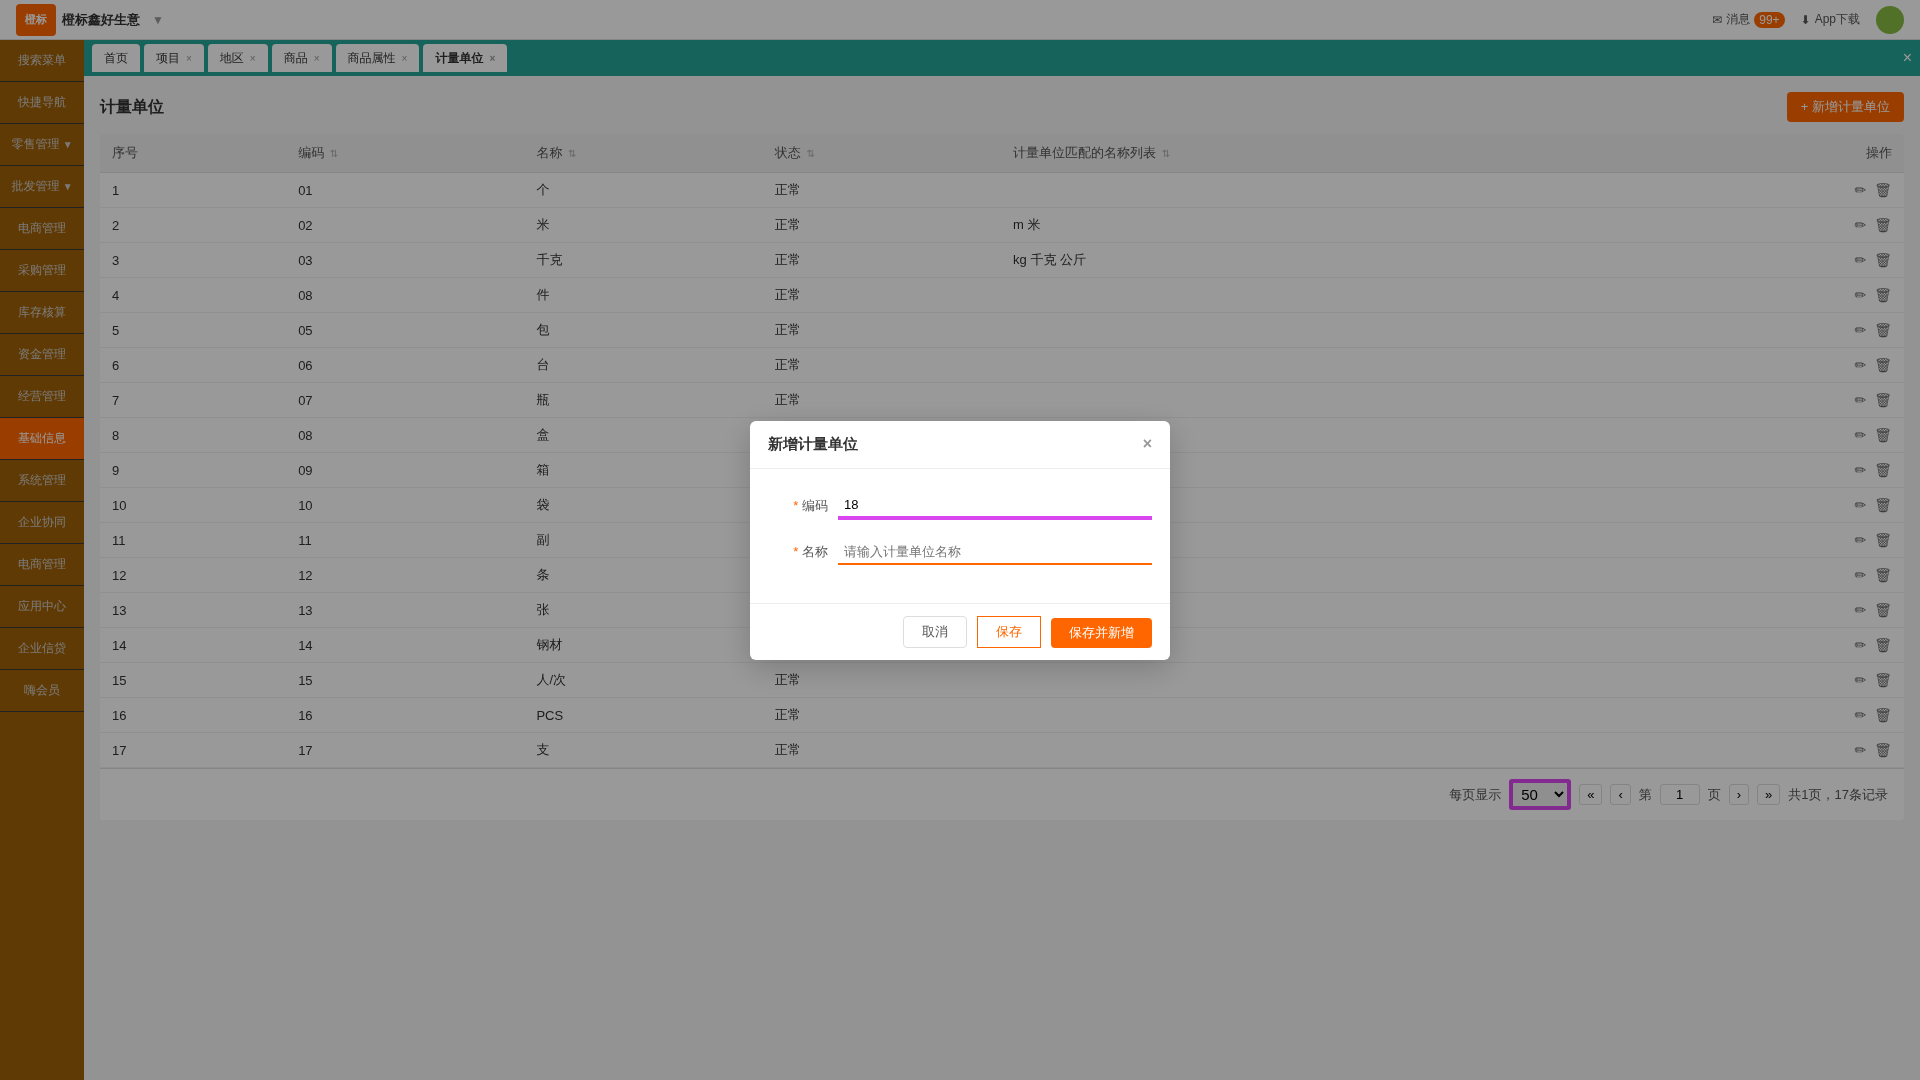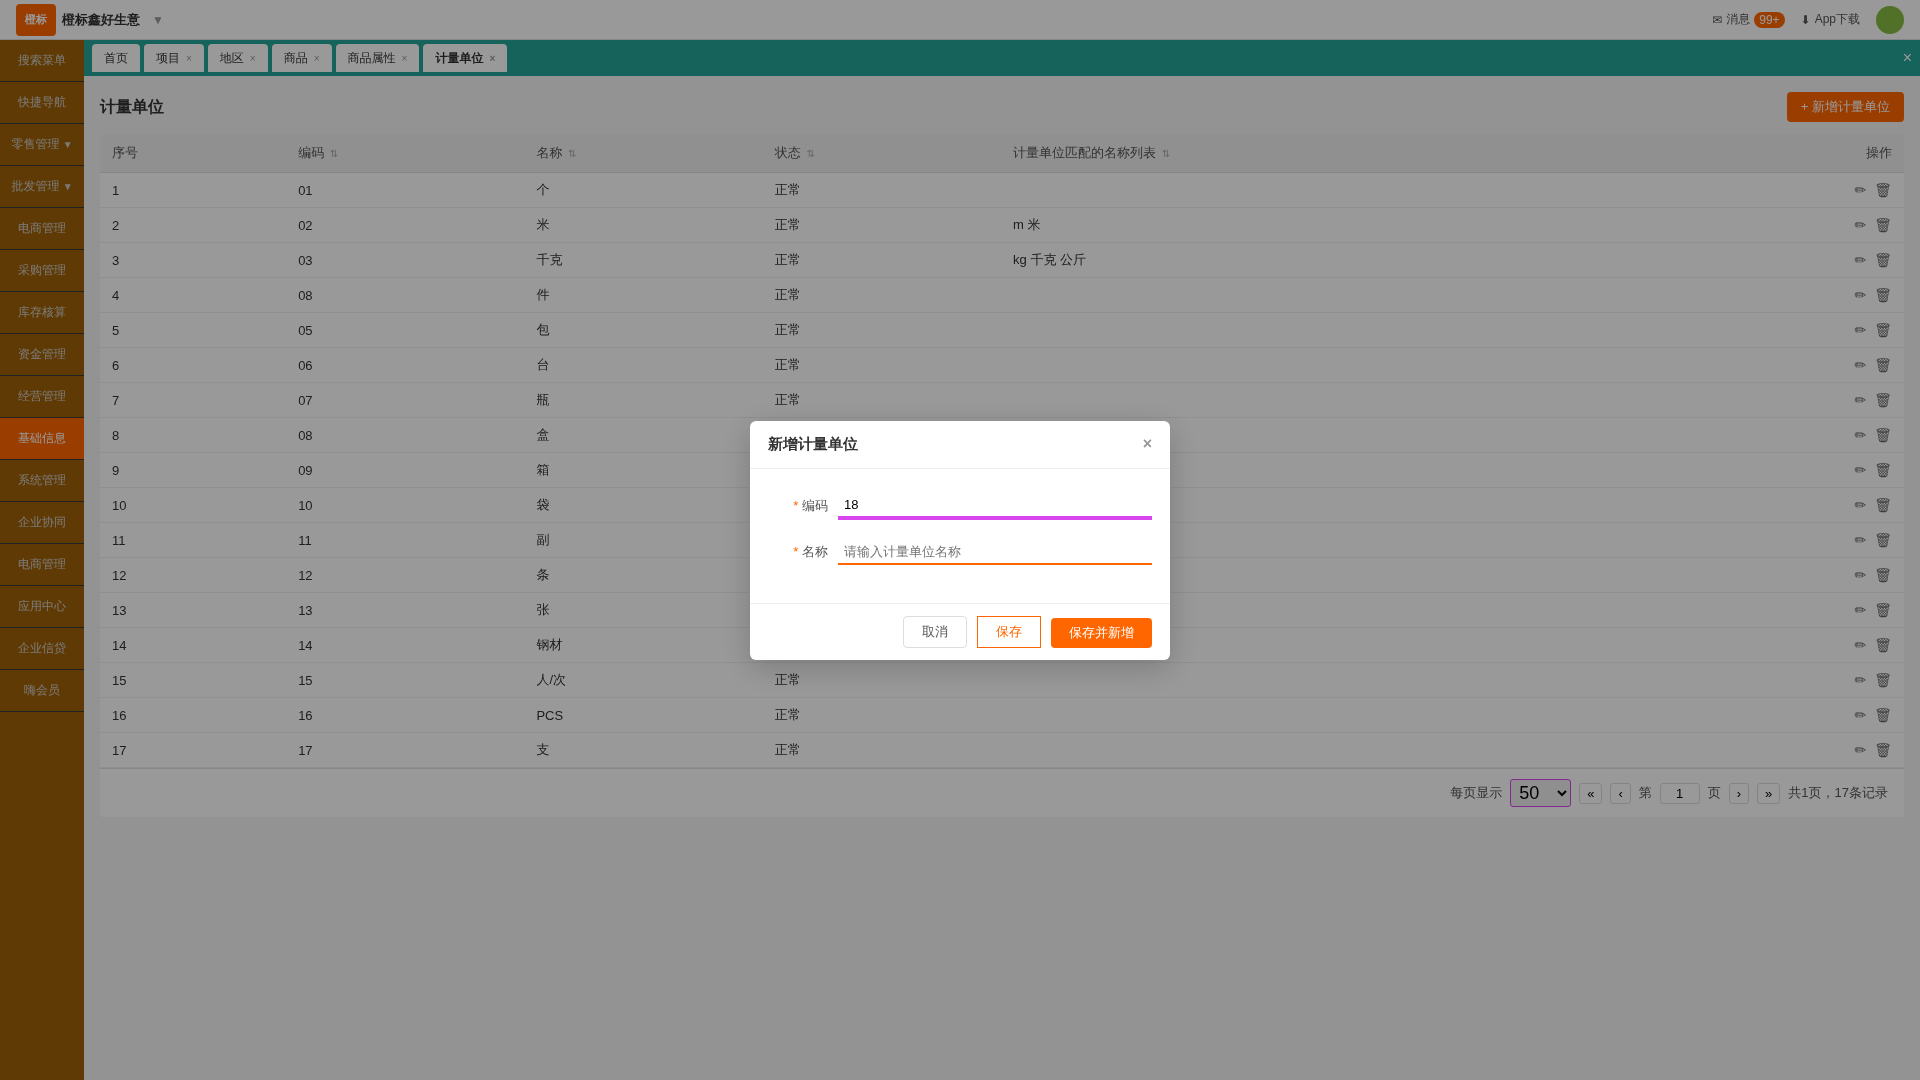--- a/index.html
+++ b/index.html
@@ -108,21 +108,21 @@
       display: flex;
       align-items: center;
       justify-content: flex-end;
       padding: 10px 16px;
       background: #fff;
       border-top: 1px solid #e0e0e0;
       gap: 8px;
       font-size: 13px;
       color: #555;
     }
-    .pagination-select { border: 1px solid #d946ef; border-radius: 3px; padding: 2px 4px; font-size: 18px; }
+    .pagination-select { border: 4px solid #d946ef; border-radius: 3px; padding: 2px 4px; font-size: 15px; }
     .pagination-btn { border: 1px solid #ddd; background: #fff; border-radius: 3px; padding: 2px 7px; cursor: pointer; font-size: 13px; }
     .pagination-input { border: 1px solid #ddd; border-radius: 3px; padding: 2px 6px; width: 40px; text-align: center; font-size: 13px; }
 
     
     .modal-overlay {
       position: fixed;
       top: 0; left: 0; right: 0; bottom: 0;
       background: rgba(0,0,0,0.4);
       display: flex;
       align-items: center;

